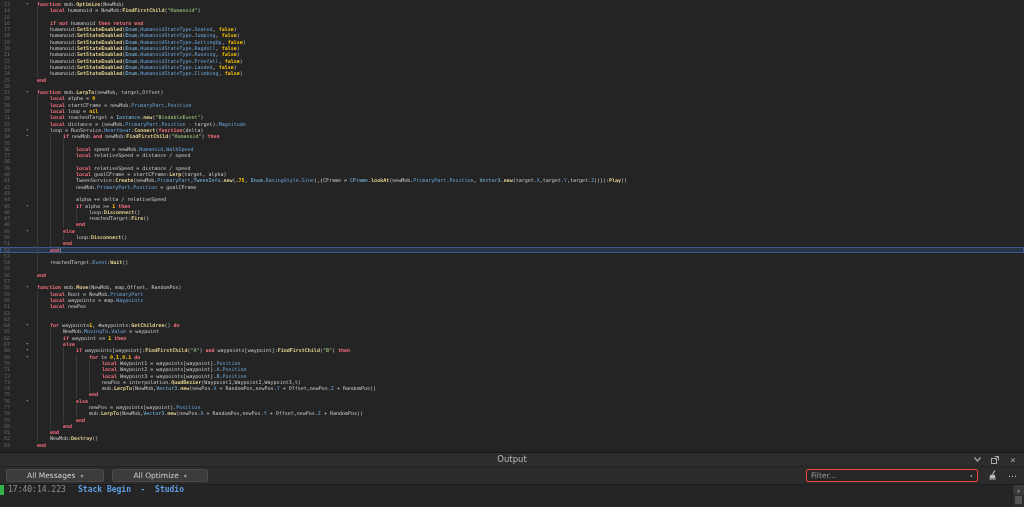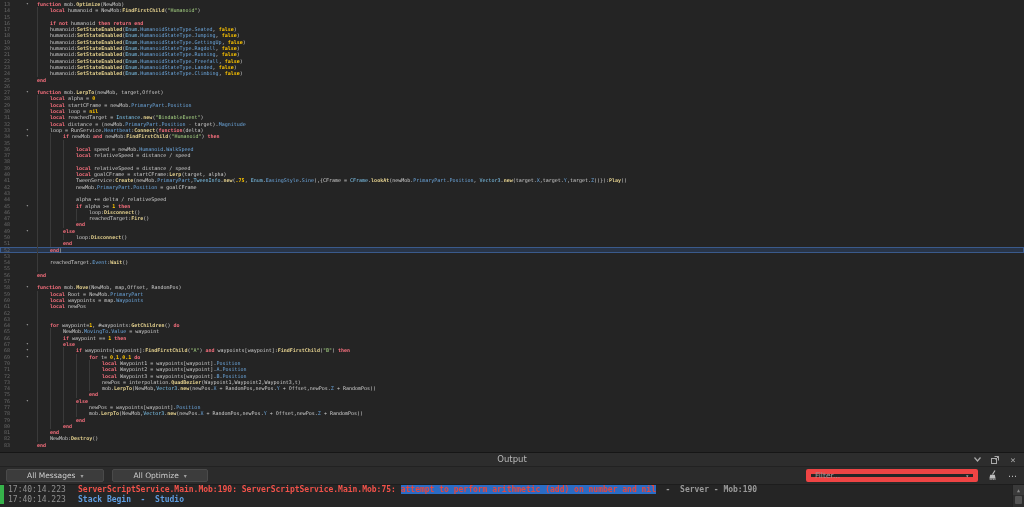--- a/index.html
+++ b/index.html
@@ -33,21 +33,21 @@
   .oticon{width:10px;height:10px;display:flex;align-items:center;justify-content:center;color:#aaa;}
   .oticon svg{display:block;}
 
   .ot-tools{position:relative;height:18px;background:#2b2b2b;display:flex;align-items:center;
              padding:0 6px;gap:8px;border-bottom:1px solid #1d1d1d;box-sizing:border-box;}
   .dropbtn{height:13px;background:#3c3c3c;border:1px solid #4a4a4a;border-radius:2px;color:#cfcfcf;
            font-family:"DejaVu Sans",sans-serif;font-size:7.5px;display:flex;align-items:center;
            gap:5px;padding:0 20px;box-sizing:border-box;}
   .dropbtn .chev{font-size:6px;color:#a0a0a0;}
   .spacer{flex:1;}
-  .filterbox{width:172px;height:13px;background:#262626;border:5px solid #ef4444;border-radius:2px;
+  .filterbox{width:172px;height:13px;background:#262626;border:1px solid #ef4444;border-radius:2px;
              display:flex;align-items:center;padding:0 4px;box-sizing:border-box;gap:4px;}
   .filterbox input{flex:1;background:transparent;border:none;outline:none;color:#bdbdbd;
                    font-family:"DejaVu Sans",sans-serif;font-size:7.5px;padding:0;min-width:0;}
   .filterbox input::placeholder{color:#9a9a9a;opacity:1;}
   .toolicon{width:14px;height:14px;display:flex;align-items:center;justify-content:center;color:#bdbdbd;}
   .dots{color:#bdbdbd;font-size:9px;letter-spacing:1px;font-family:"DejaVu Sans",sans-serif;}
 
   .log{position:relative;height:24px;overflow:hidden;background:#252525;}
   .lrow{position:relative;height:9.5px;line-height:9.5px;font-size:8px;white-space:pre;
         font-weight:bold;padding-left:8px;}
@@ -186,21 +186,20 @@
           <line x1="3.8" y1="8.6" x2="3.8" y2="10" stroke="#bdbdbd" stroke-width="0.8"></line>
           <line x1="5.4" y1="8.6" x2="5.4" y2="10" stroke="#bdbdbd" stroke-width="0.8"></line>
           <line x1="7" y1="8.6" x2="7" y2="10" stroke="#bdbdbd" stroke-width="0.8"></line>
         </svg>
       </span>
       <span class="dots">⋯</span>
     </div>
 
     <div class="log">
       <div>
-          <div class="lrow marked"><span class="ltime">17:40:14.223</span><span class="ls-error">ServerScriptService.Main.Mob:190: ServerScriptService.Main.Mob:75: </span><span class="ls-error-selected">attempt to perform arithmetic (add) on number and nil</span><span class="ls-muted">  -  Server - Mob:190</span></div>
           <div class="lrow marked"><span class="ltime">17:40:14.223</span><span class="ls-info">Stack Begin  -  Studio</span></div>
         </div>
       <div class="logscroll">
         <div class="sarrow">▲</div>
         <div class="sthumb"></div>
       </div>
     </div>
 
   </div>
 </div>

